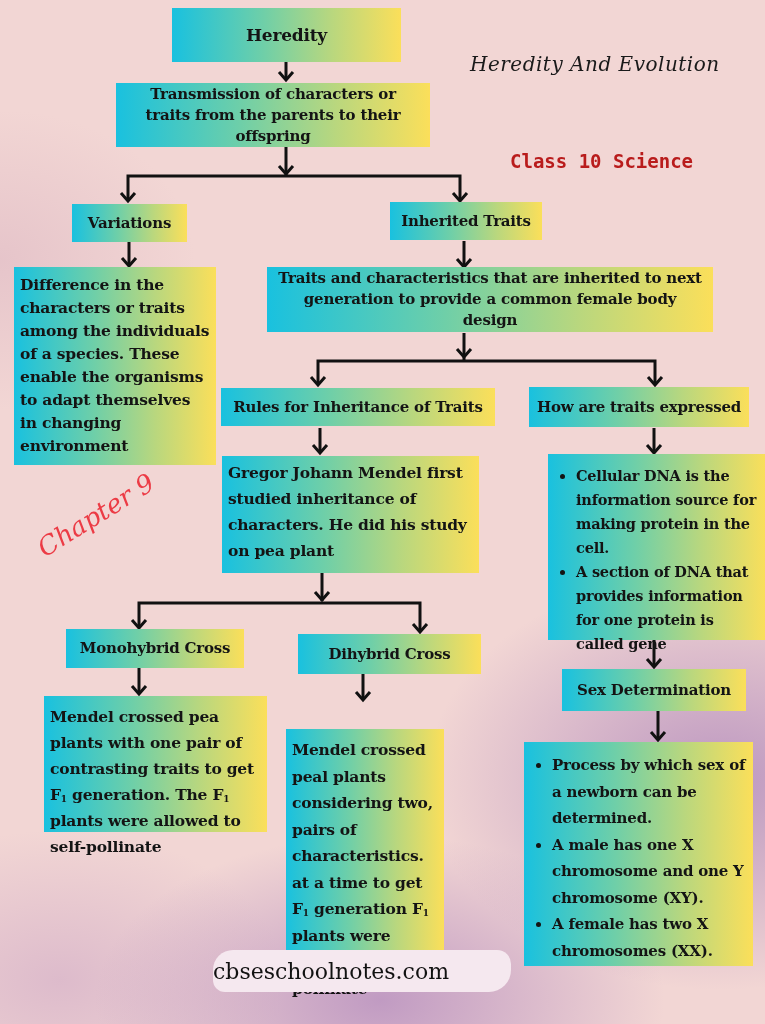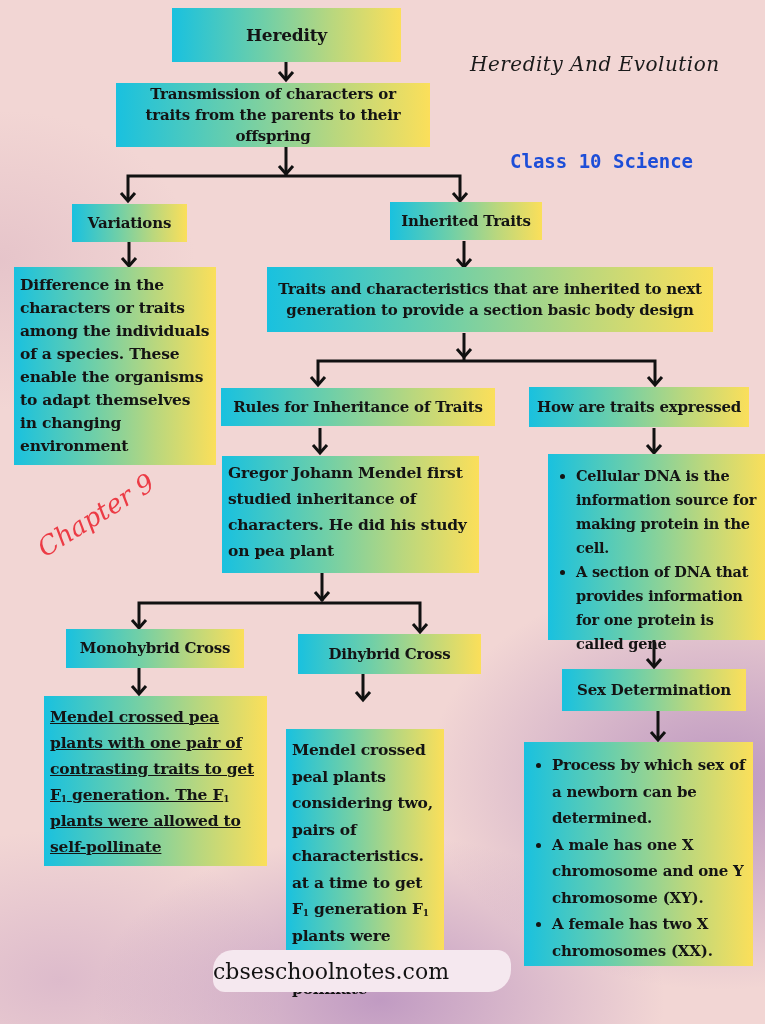--- a/index.html
+++ b/index.html
@@ -30,21 +30,21 @@
   sub { font-size: 9px; vertical-align: -2px; line-height: 0; }
   svg.lines { position: absolute; left: 0; top: 0; }
   .header-title {
     position: absolute; left: 470px; top: 52px;
     font-family: "DejaVu Serif", serif; font-style: italic;
     font-size: 20px; color: #1a1a1a; letter-spacing: 0.5px;
   }
   .class-label {
     position: absolute; left: 510px; top: 150px;
     font-family: "DejaVu Sans Mono", "Liberation Mono", monospace;
-    font-size: 19px; color: #1d4ed8; font-weight: bold;
+    font-size: 19px; color: #b91c1c; font-weight: bold;
   }
   .chapter-label {
     position: absolute; left: 40px; top: 535px;
     font-family: "DejaVu Serif", serif; font-style: italic;
     font-size: 26px; color: #ec3b45;
     transform: rotate(-32deg); transform-origin: left center;
   }
   .website {
     position: absolute; left: 213px; top: 950px; width: 298px; height: 42px;
     background: #f5e8ef; border-radius: 20px 14px 22px 12px;
@@ -128,21 +128,21 @@
 
 <div class="box para" style="left:14px;top:267px;width:202px;height:198px;font-size:15.5px;line-height:23px;">
   <span>Difference in the characters or traits among the individuals of a species. These enable the organisms to adapt themselves in changing environment</span>
 </div>
 
 <div class="box title-box" style="left:390px;top:202px;width:152px;height:38px;">
   <span>Inherited Traits</span>
 </div>
 
 <div class="box title-box" style="left:267px;top:267px;width:446px;height:65px;padding:0 10px;">
-  <span>Traits and characteristics that are inherited to next generation to provide a section basic body design</span>
+  <span>Traits and characteristics that are inherited to next generation to provide a common female body design</span>
 </div>
 
 <div class="box title-box" style="left:221px;top:388px;width:274px;height:38px;">
   <span>Rules for Inheritance of Traits</span>
 </div>
 
 <div class="box title-box" style="left:529px;top:387px;width:220px;height:40px;">
   <span>How are traits expressed</span>
 </div>
 
@@ -158,21 +158,21 @@
 </div>
 
 <div class="box title-box" style="left:66px;top:629px;width:178px;height:39px;">
   <span>Monohybrid Cross</span>
 </div>
 
 <div class="box title-box" style="left:298px;top:634px;width:183px;height:40px;">
   <span>Dihybrid Cross</span>
 </div>
 
-<div class="box para" style="left:44px;top:696px;width:223px;height:170px;font-size:15.5px;line-height:26px;padding-top:8px;text-decoration:underline;">
+<div class="box para" style="left:44px;top:696px;width:223px;height:136px;font-size:15.5px;line-height:26px;padding-top:8px;">
   <span>Mendel crossed pea plants with one pair of contrasting traits to get F</span><sub>1</sub><span> generation. The F</span><sub>1</sub><span> plants were allowed to self-pollinate</span>
 </div>
 
 <div class="box para" style="left:286px;top:702px;width:158px;height:226px;font-size:15.5px;line-height:26.5px;padding-top:8px;margin-top:27px;">
   <span>Mendel crossed peal plants considering two, pairs of characteristics. at a time to get F</span><sub>1</sub><span> generation F</span><sub>1</sub><span> plants were allowed to self pollinate</span>
 </div>
 
 <div class="box title-box" style="left:562px;top:669px;width:184px;height:42px;">
   <span>Sex Determination</span>
 </div>

